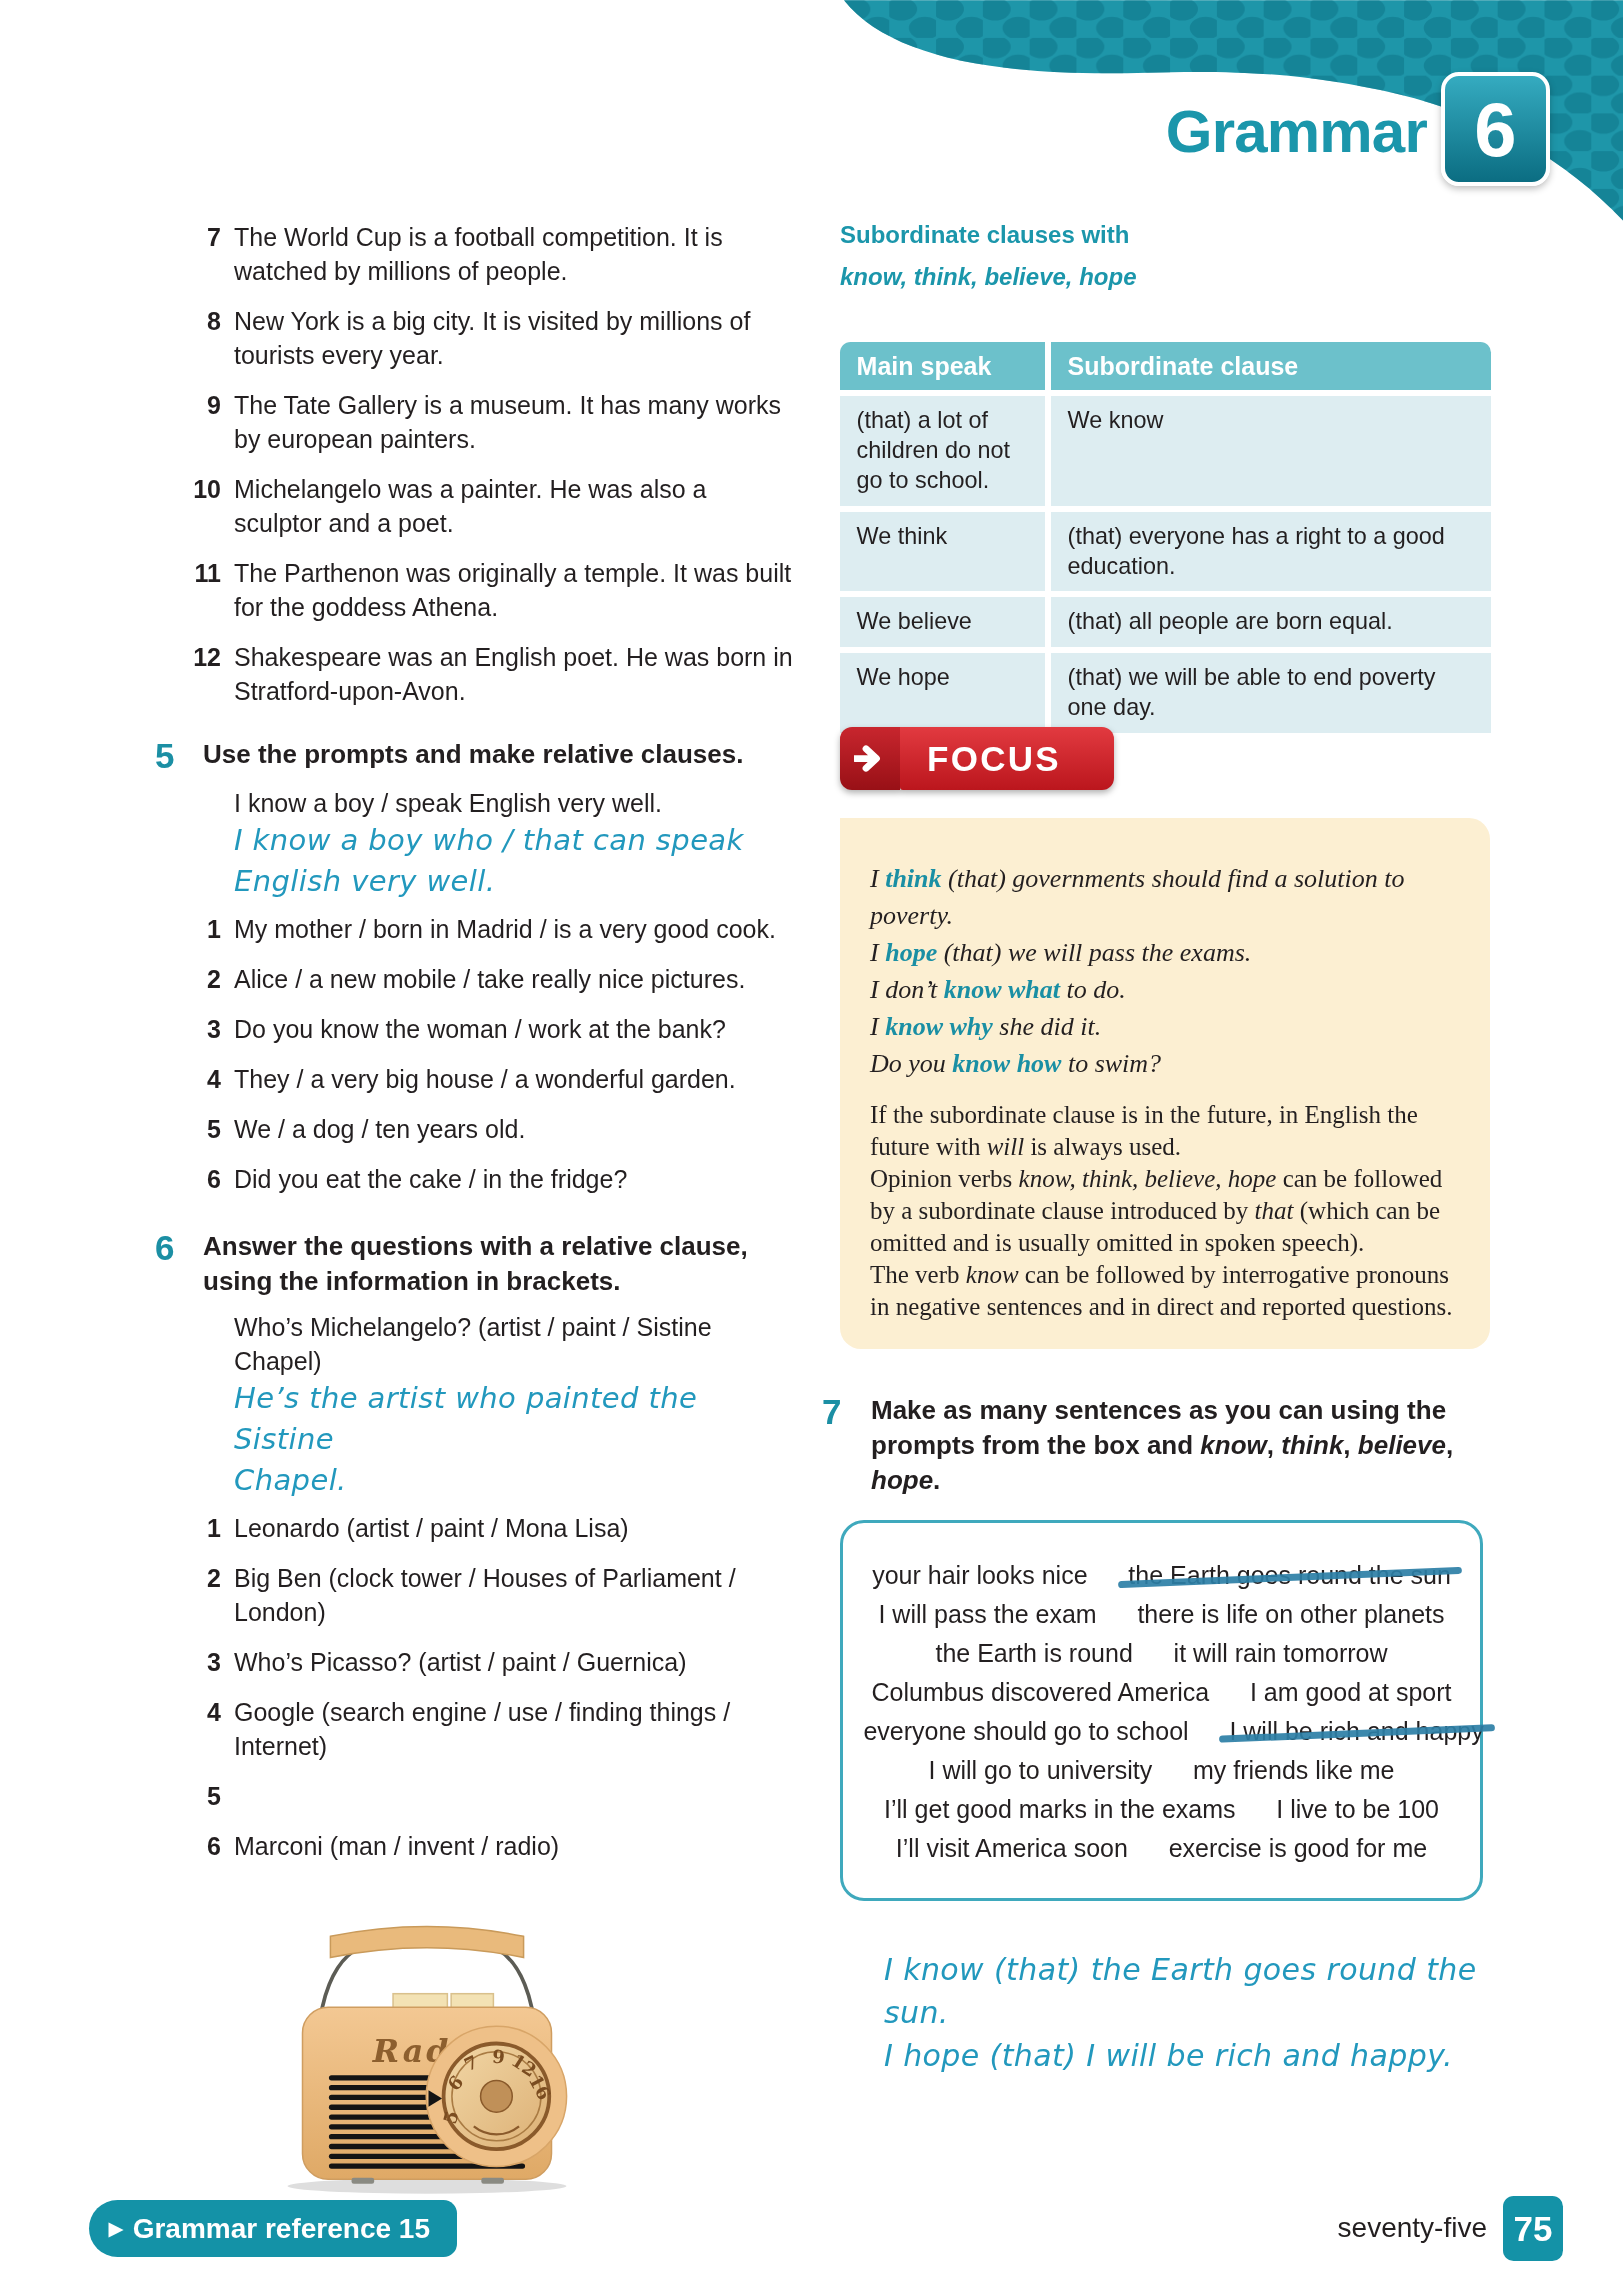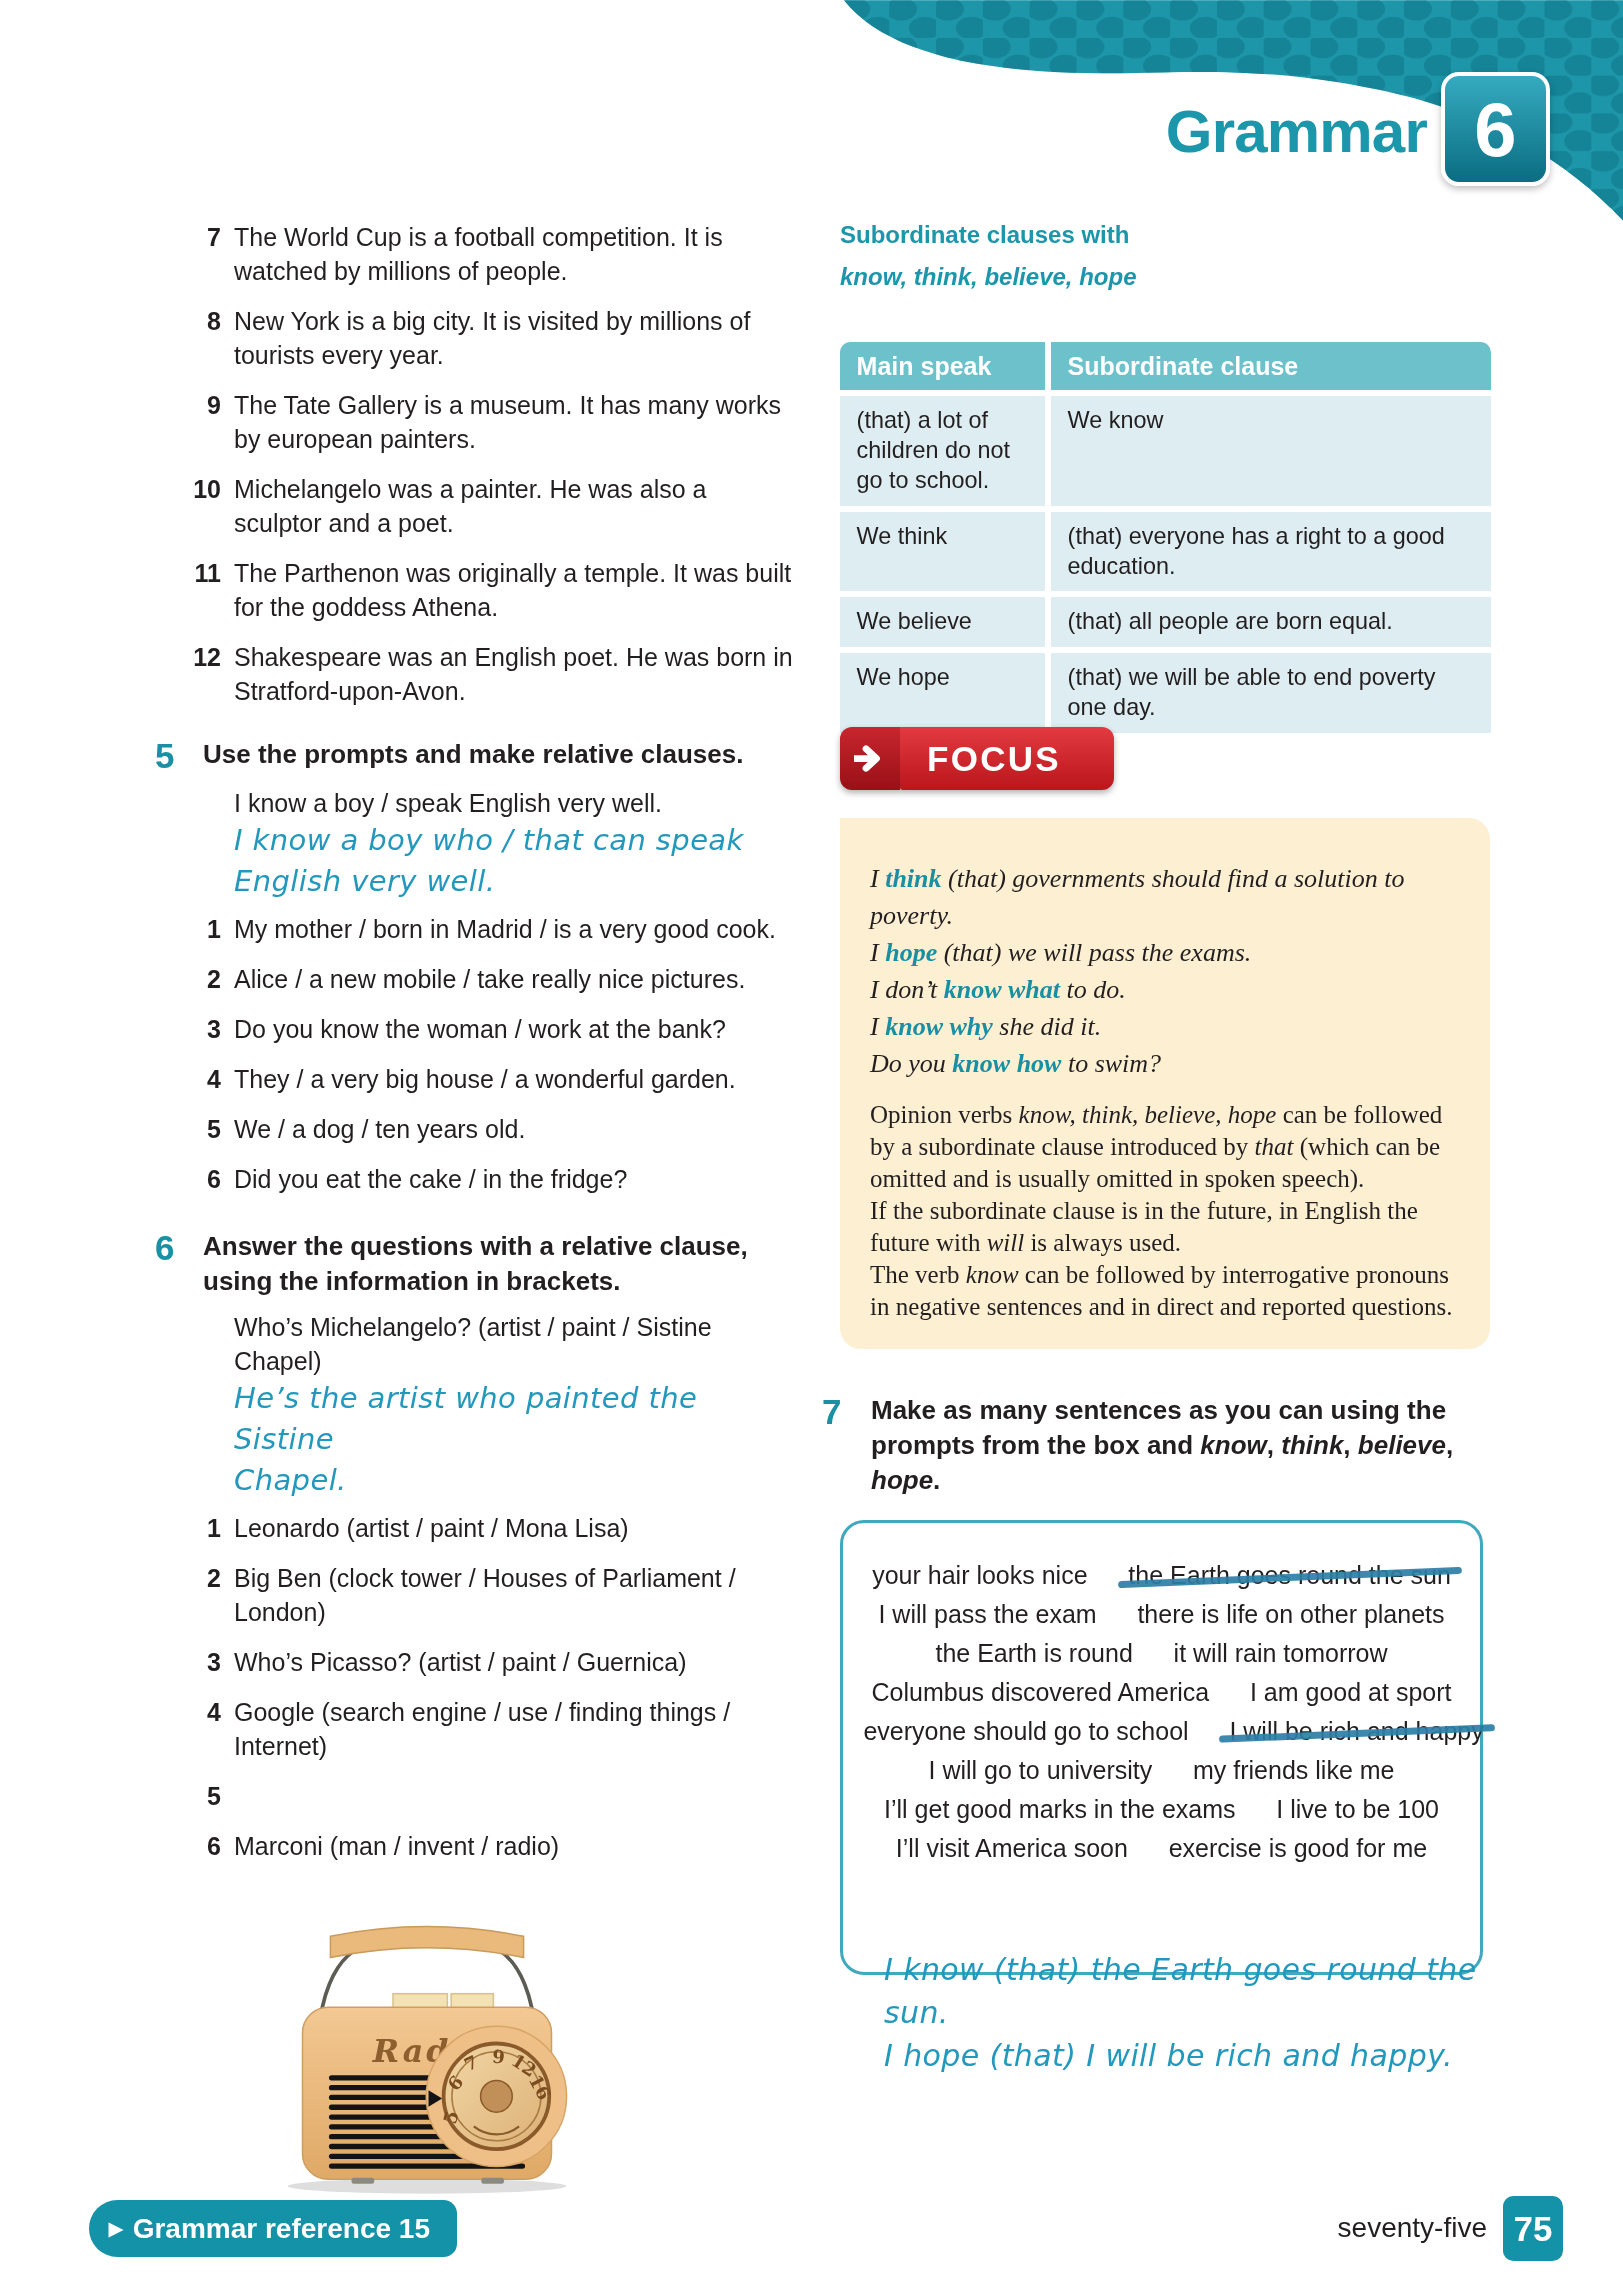--- a/index.html
+++ b/index.html
@@ -62,21 +62,21 @@
   .fex{font-size:26px;line-height:37px;font-style:italic;}
   .fex .hl{color:#1a8fa4;font-weight:bold;}
   .fnotes{margin-top:16.6px;}
   .fnote{font-size:25px;line-height:32px;margin:0;}
   .fnote .it{font-style:italic;}
 
   .ex7-head{position:absolute;left:-18px;top:1179px;display:flex;width:669px;}
   .ex7-head .exnum{width:49px;}
   .ex7-head .extitle .iti{font-style:italic;}
 
-  .prompt-box{position:absolute;left:0;top:1306px;width:643px;height:455px;
+  .prompt-box{position:absolute;left:0;top:1306px;width:643px;height:381px;
       border:3.8px solid #3fa9bd;border-radius:24px;box-sizing:border-box;
       padding-top:33px;background:#fff;}
   .pline{text-align:center;font-size:25px;line-height:39px;white-space:nowrap;}
   .pline span{margin:0 20.4px;display:inline-block;position:relative;}
   .struck::after{content:"";position:absolute;left:-10.6px;right:-10.6px;top:46%;height:6.8px;
       background:#2d7fa6;border-radius:3.8px;transform:rotate(-2.4deg);opacity:.92;}
 
   .answers{position:absolute;left:44px;top:1734px;}
 
   
@@ -297,22 +297,22 @@
 
     <div class="focus-box">
       <div id="focus-examples">
           <div class="fex"><span>I </span><span class="hl">think</span><span> (that) governments should find a solution to poverty.</span></div>
           <div class="fex"><span>I </span><span class="hl">hope</span><span> (that) we will pass the exams.</span></div>
           <div class="fex"><span>I don’t </span><span class="hl">know what</span><span> to do.</span></div>
           <div class="fex"><span>I </span><span class="hl">know why</span><span> she did it.</span></div>
           <div class="fex"><span>Do you </span><span class="hl">know how</span><span> to swim?</span></div>
         </div>
       <div class="fnotes" id="focus-notes">
+          <p class="fnote"><span>If the subordinate clause is in the future, in English the future with </span><span class="it">will</span><span> is always used.</span></p>
           <p class="fnote"><span>Opinion verbs </span><span class="it">know, think, believe, hope</span><span> can be followed by a subordinate clause introduced by </span><span class="it">that</span><span> (which can be omitted and is usually omitted in spoken speech).</span></p>
-          <p class="fnote"><span>If the subordinate clause is in the future, in English the future with </span><span class="it">will</span><span> is always used.</span></p>
           <p class="fnote"><span>The verb </span><span class="it">know</span><span> can be followed by interrogative pronouns in negative sentences and in direct and reported questions.</span></p>
         </div>
     </div>
 
     <div class="ex7-head">
       <div class="exnum">7</div>
       <div class="extitle" id="ex7-title"><span>Make as many sentences as you can using the prompts from the box and </span><span class="iti">know</span><span>, </span><span class="iti">think</span><span>, </span><span class="iti">believe</span><span>, </span><span class="iti">hope</span><span>.</span></div>
     </div>
 
     <div class="prompt-box" id="prompt-box">

